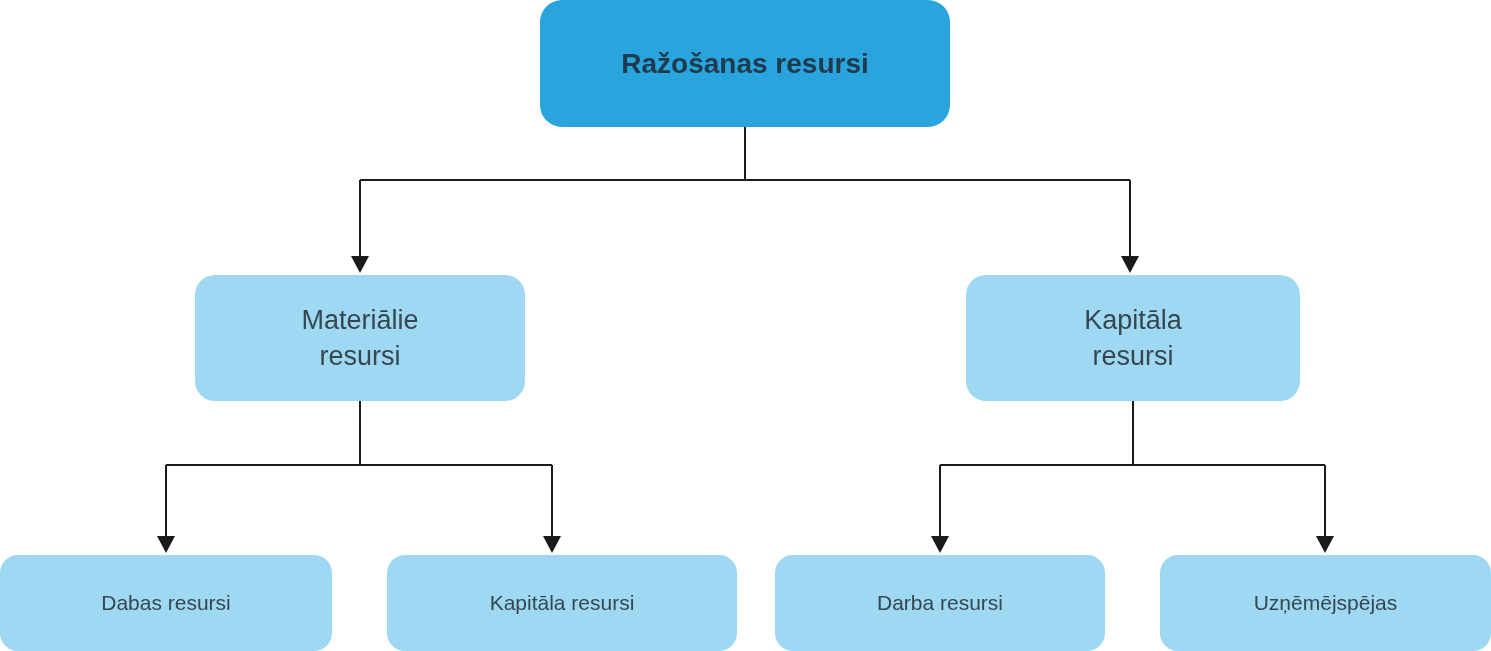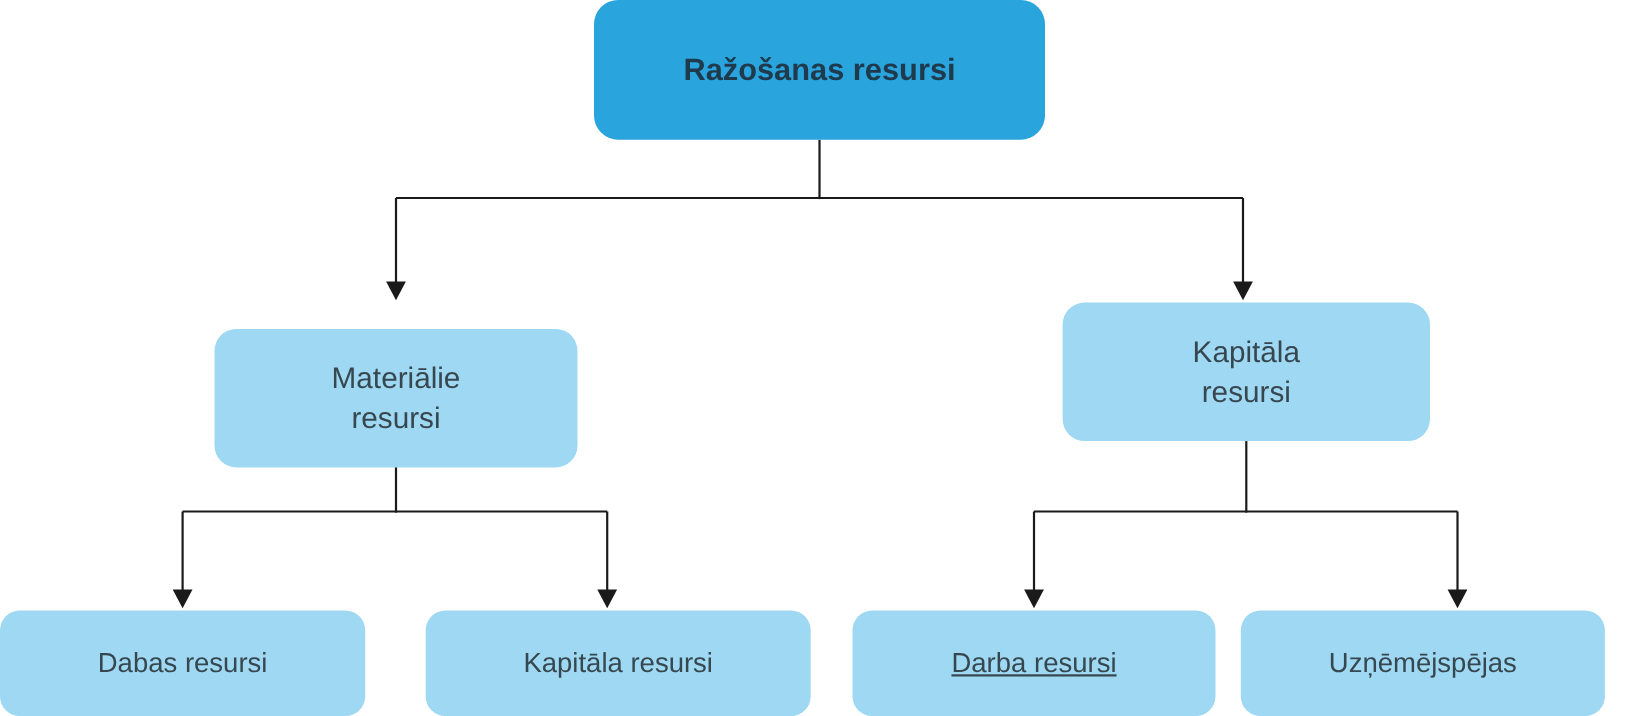--- a/index.html
+++ b/index.html
@@ -34,33 +34,33 @@
     font-weight:bold;font-size:28px;
     border-radius:22px;
   }
   .node-branch{
     background:var(--node-bg);
     color:var(--node-text);
     font-size:27px;line-height:1.35;
     width:330px;height:126px;top:275px;
     border-radius:20px;
   }
-  .node-branch.left{left:195px;margin-top:24px;}
+  .node-branch.left{left:195px;}
   .node-branch.right{left:966px;width:334px;}
   .node-leaf{
     background:var(--node-bg);
     color:var(--node-text);
-    font-size:25px;
+    font-size:21px;
     top:555px;height:96px;
     border-radius:18px;
   }
   .node-leaf.l1{left:0;width:332px;}
   .node-leaf.l2{left:387px;width:350px;}
-  .node-leaf.l3{left:775px;width:330px;text-decoration:underline;}
-  .node-leaf.l4{left:1128px;width:331px;}
+  .node-leaf.l3{left:775px;width:330px;}
+  .node-leaf.l4{left:1160px;width:331px;}
 </style>
 </head>
 <body>
 
 <div class="stage">
 
   <svg class="connectors" viewBox="0 0 1491 651" xmlns="http://www.w3.org/2000/svg" aria-hidden="true">
 
     <path d="M745 127 L745 181"></path>
     <path d="M360 180 L1130 180"></path>

